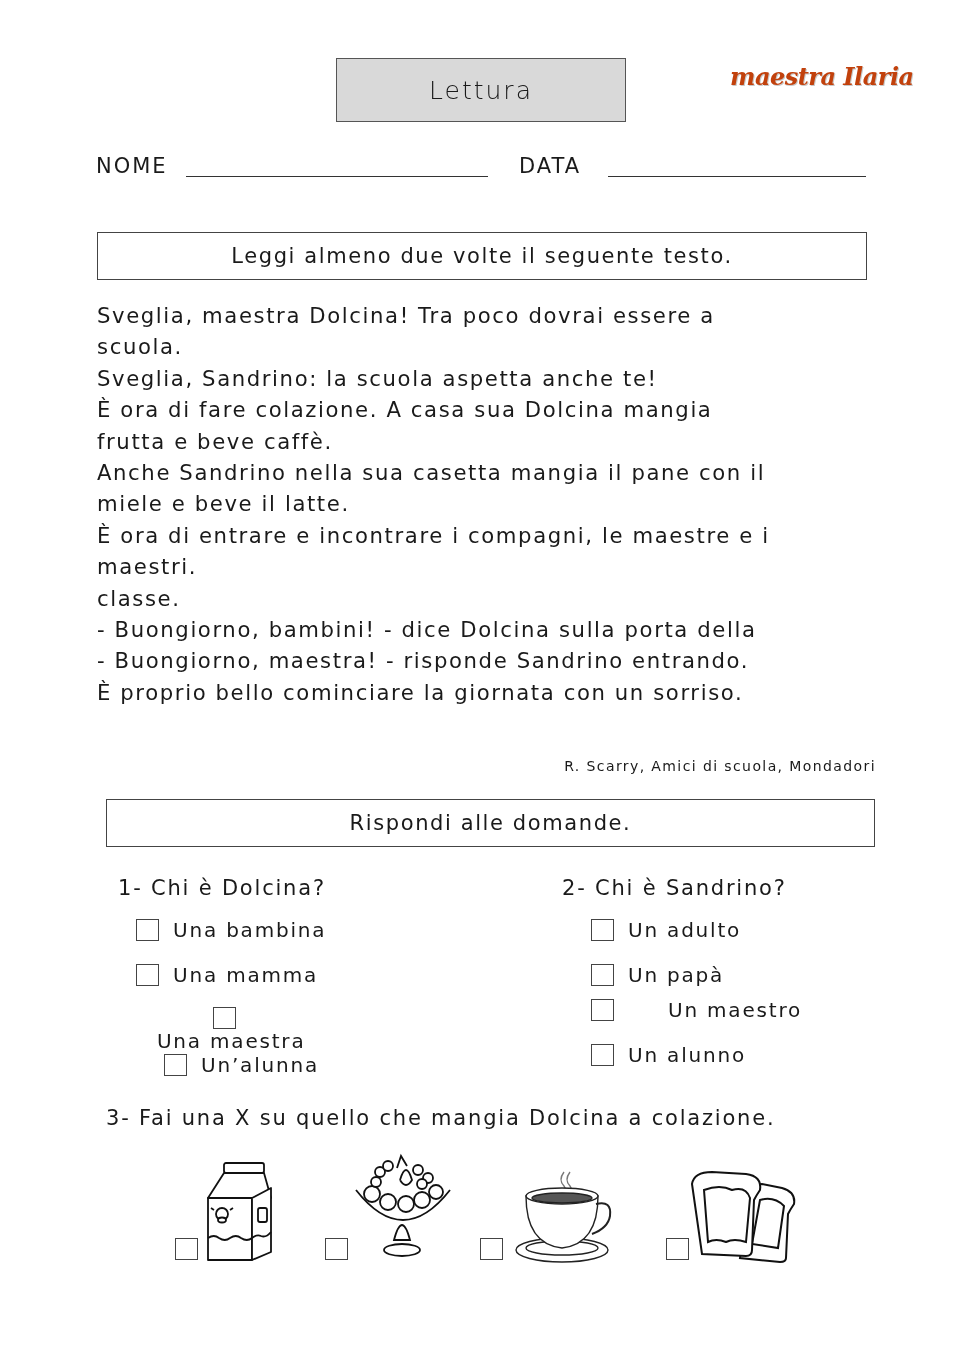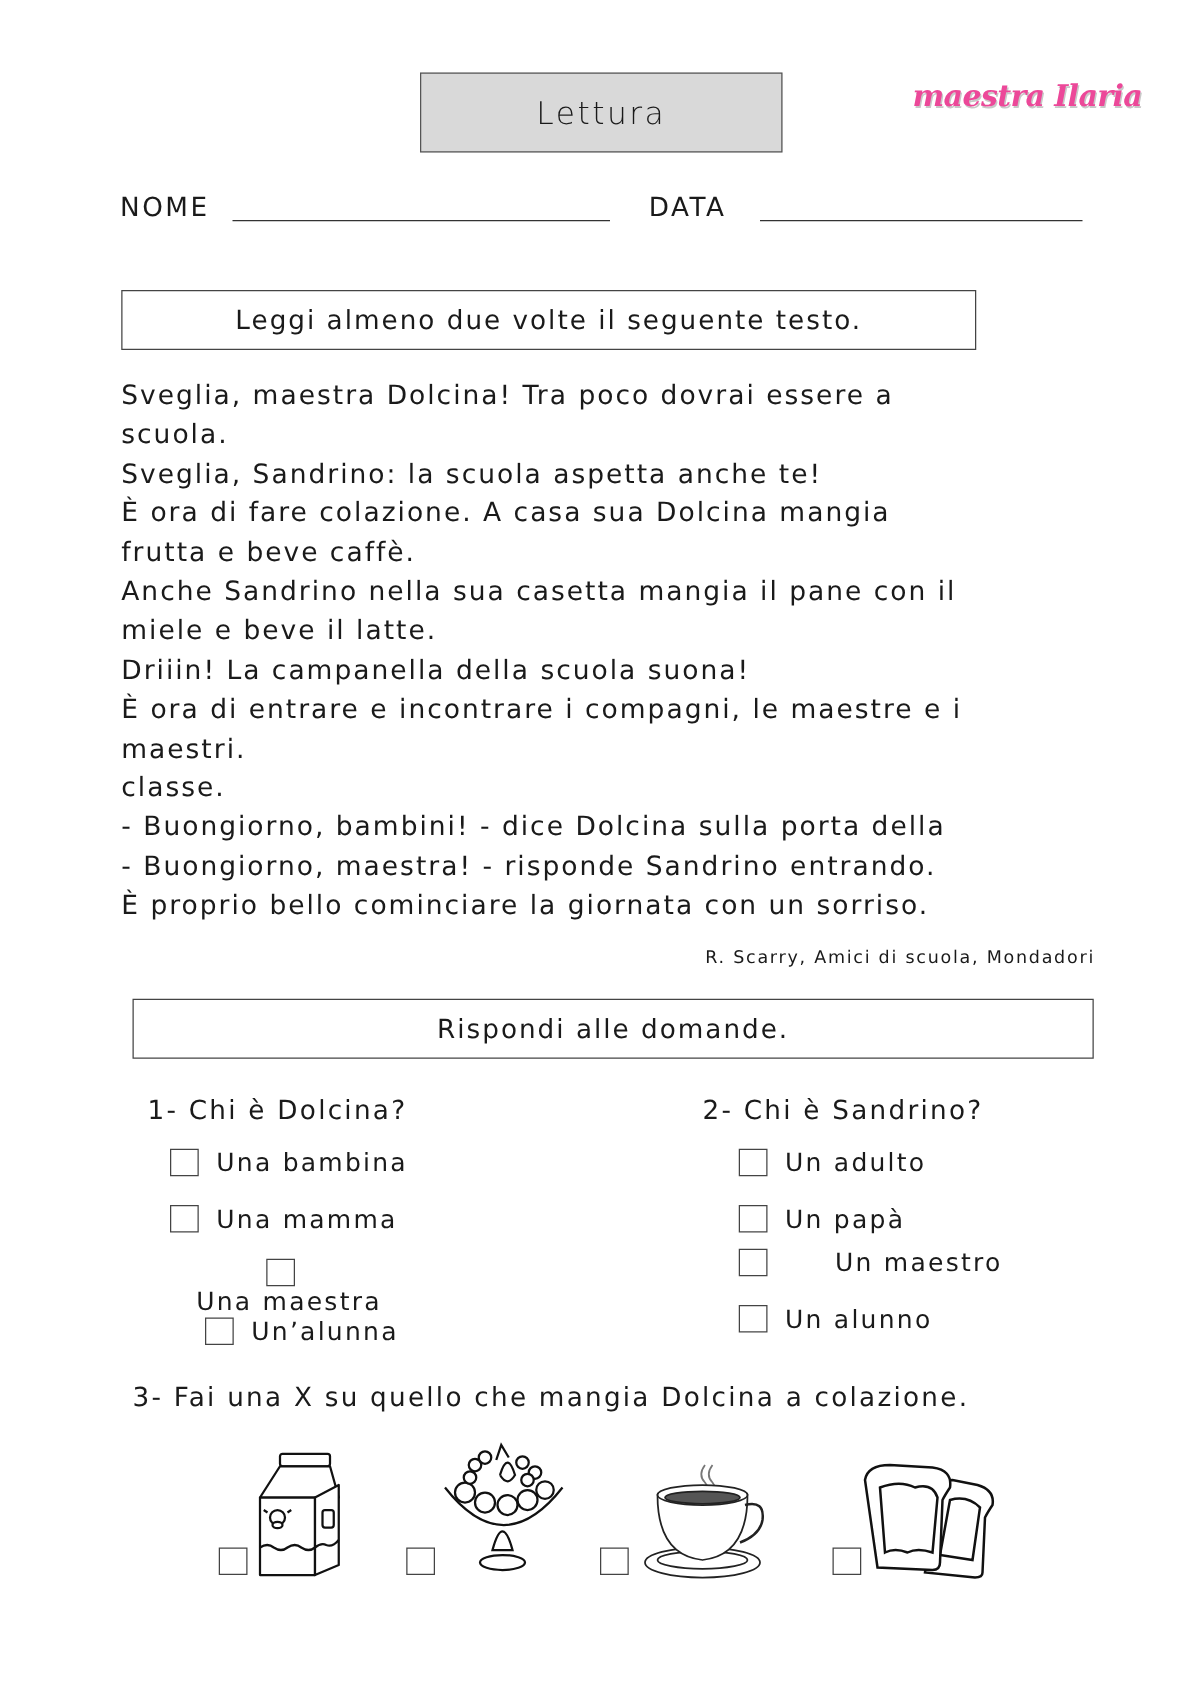--- a/index.html
+++ b/index.html
@@ -3,21 +3,21 @@
 <meta charset="utf-8">
 <style>
   html, body { margin: 0; padding: 0; background: #ffffff; }
   body { width: 960px; height: 1358px; position: relative; overflow: hidden;
          font-family: "DejaVu Sans", sans-serif; color: #1a1a1a; }
   .abs { position: absolute; }
   .title-box { left: 336px; top: 58px; width: 290px; height: 64px; background: #d9d9d9;
                border: 1.5px solid #555; box-sizing: border-box; display: flex;
                align-items: center; justify-content: center; font-size: 25px; letter-spacing: 2px; font-weight: 300; }
   .brand { left: 730px; top: 62px; font-family: "DejaVu Serif", serif; font-style: italic; font-weight: bold;
-           font-size: 24px; color: #ec4899; letter-spacing: -0.5px; text-shadow: 1px 1px 0 #c8c8c8; }
+           font-size: 24px; color: #c2410c; letter-spacing: -0.5px; text-shadow: 1px 1px 0 #c8c8c8; }
   .field-label { font-size: 21px; letter-spacing: 2px; top: 154px; }
   .field-line { height: 0; border-bottom: 1.5px solid #333; top: 176px; }
   .instr-box { border: 1.5px solid #444; box-sizing: border-box; display: flex; align-items: center;
                justify-content: center; font-size: 21px; letter-spacing: 1.6px; }
   .story { left: 97px; top: 300px; width: 790px; font-size: 21.2px; line-height: 31.4px; letter-spacing: 1.6px; }
   .story p { margin: 0; }
   .credit { right: 84px; top: 758px; font-size: 14px; letter-spacing: 1.4px; }
   .q-title { font-size: 21px; letter-spacing: 1.8px; }
   .opt { display: flex; align-items: center; font-size: 20px; letter-spacing: 1.8px; height: 26px; }
   .cb { width: 23px; height: 22px; border: 1.5px solid #444; box-sizing: border-box; margin-right: 14px; flex: none; }
@@ -31,33 +31,32 @@
 <div class="abs title-box">
   <span>Lettura</span>
 </div>
 <div class="abs brand">maestra Ilaria</div>
 
 <span class="abs field-label" style="left:96px;">NOME</span>
 <div class="abs field-line" style="left:186px; width:302px;"></div>
 <span class="abs field-label" style="left:519px;">DATA</span>
 <div class="abs field-line" style="left:608px; width:258px;"></div>
 
-<div class="abs instr-box" style="left:97px; top:232px; width:684px; height:48px;text-align:center;">
+<div class="abs instr-box" style="left:97px; top:232px; width:770px; height:48px;text-align:center;">
   <span>Leggi almeno due volte il seguente testo.</span>
 </div>
 
 <div class="abs story">
   <p>Sveglia, maestra Dolcina! Tra poco dovrai essere a</p>
   <p>scuola.</p>
   <p>Sveglia, Sandrino: la scuola aspetta anche te!</p>
   <p>È ora di fare colazione. A casa sua Dolcina mangia</p>
   <p>frutta e beve caffè.</p>
   <p>Anche Sandrino nella sua casetta mangia il pane con il</p>
   <p>miele e beve il latte.</p>
-  <p>Driiin! La campanella della scuola suona!</p>
   <p>È ora di entrare e incontrare i compagni, le maestre e i</p>
   <p>maestri.</p>
   <p>classe.</p>
   <p>- Buongiorno, bambini! - dice Dolcina sulla porta della</p>
   <p>- Buongiorno, maestra! - risponde Sandrino entrando.</p>
   <p>È proprio bello cominciare la giornata con un sorriso.</p>
 </div>
 <div class="abs credit">R. Scarry, Amici di scuola, Mondadori</div>
 
 <div class="abs instr-box" style="left:106px; top:799px; width:769px; height:48px;">

